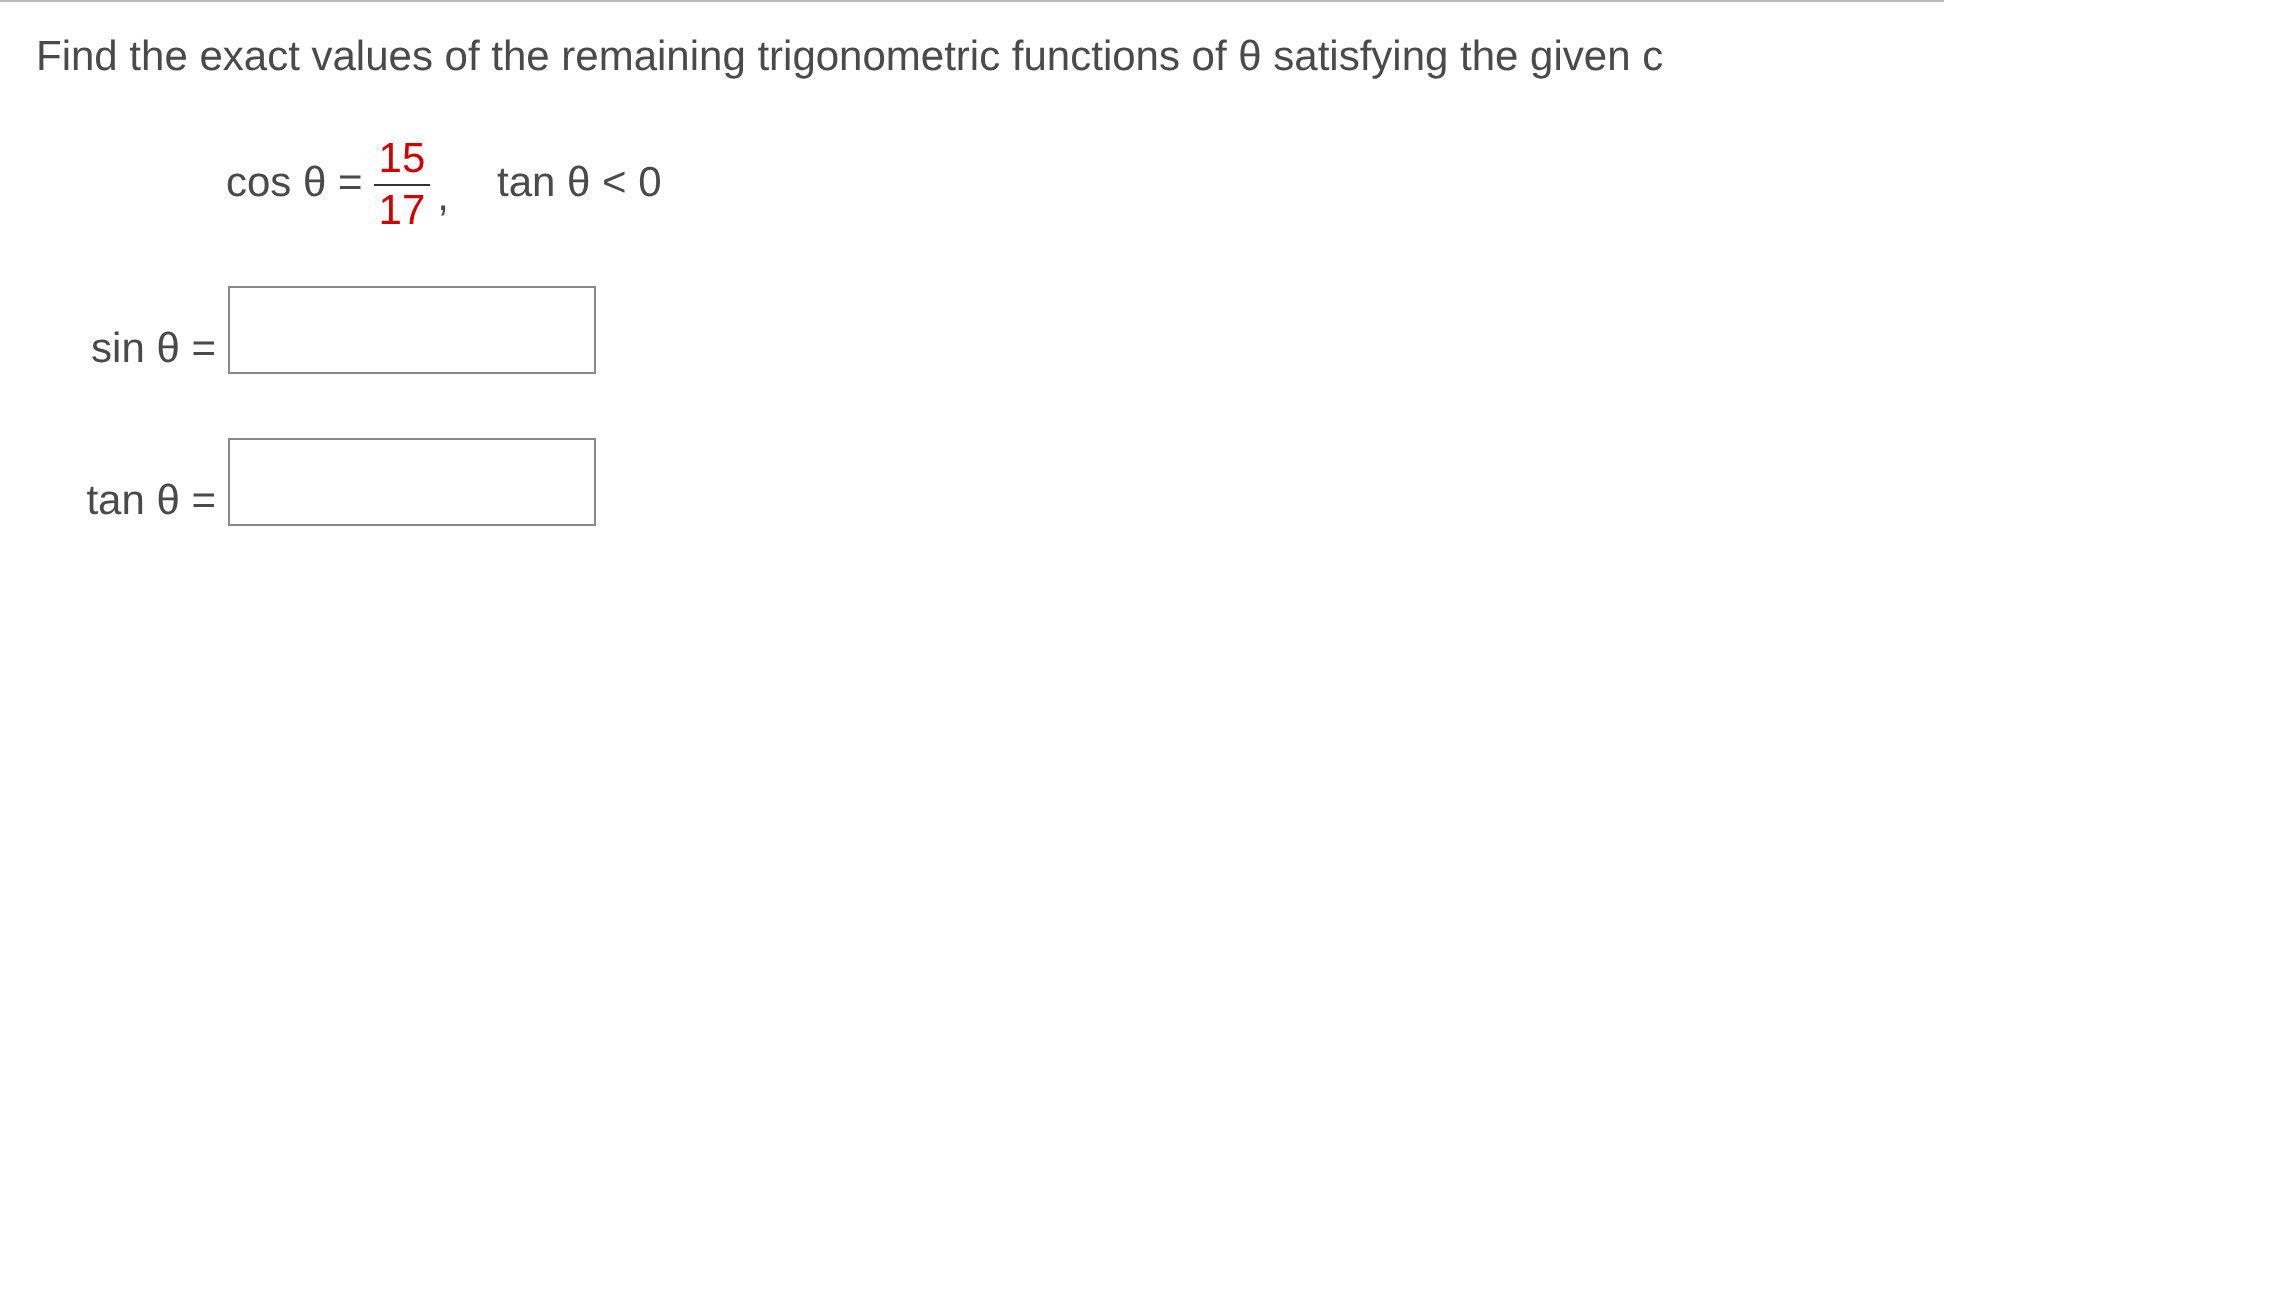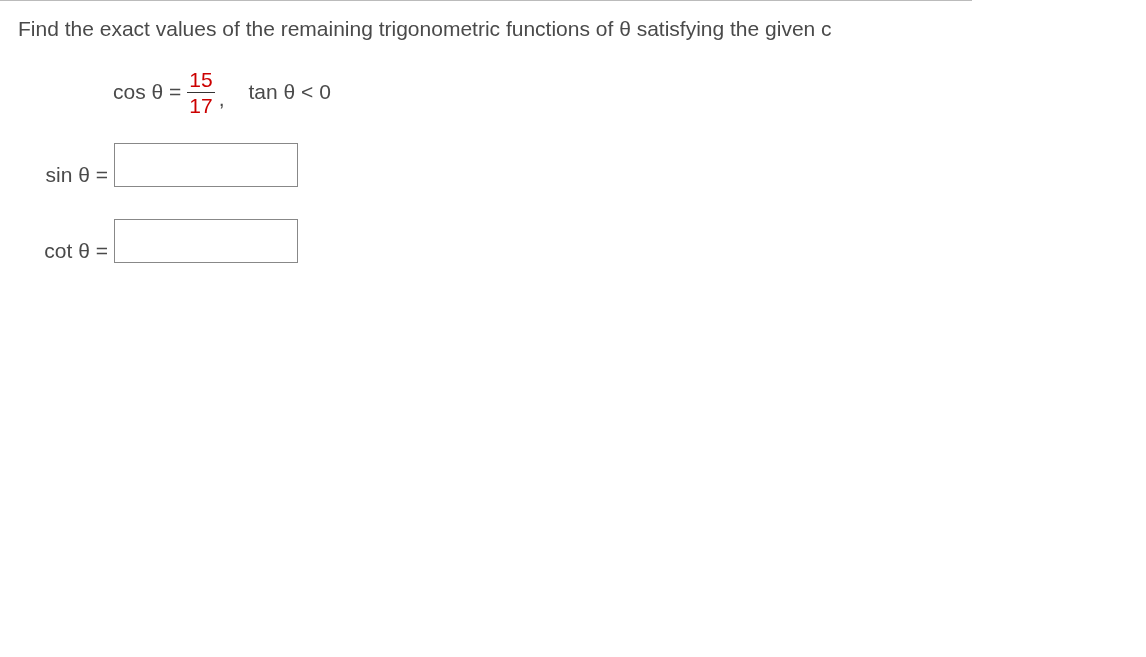--- a/index.html
+++ b/index.html
@@ -105,23 +105,23 @@
     <span class="tan-cond">tan θ &lt; 0</span>
   </div>
 
   <div class="answers">
 
     <div class="answer-row">
       <span class="answer-label">sin θ =</span>
       <input type="text" class="answer-input" value="" style="">
     </div>
 
+    <div class="answer-row">
+      <span class="answer-label">tan θ =</span>
+      <input type="text" class="answer-input" value="" style="">
+    </div>
 
 
 
-    <div class="answer-row">
-      <span class="answer-label">cot θ =</span>
-      <input type="text" class="answer-input" value="" style="">
-    </div>
 
   </div>
 
 </div>
 
 </body></html>

